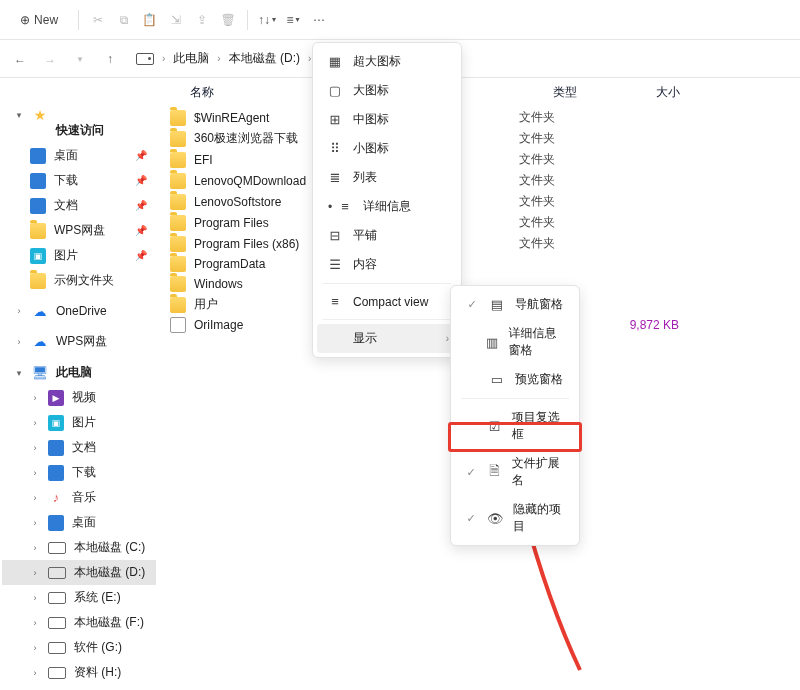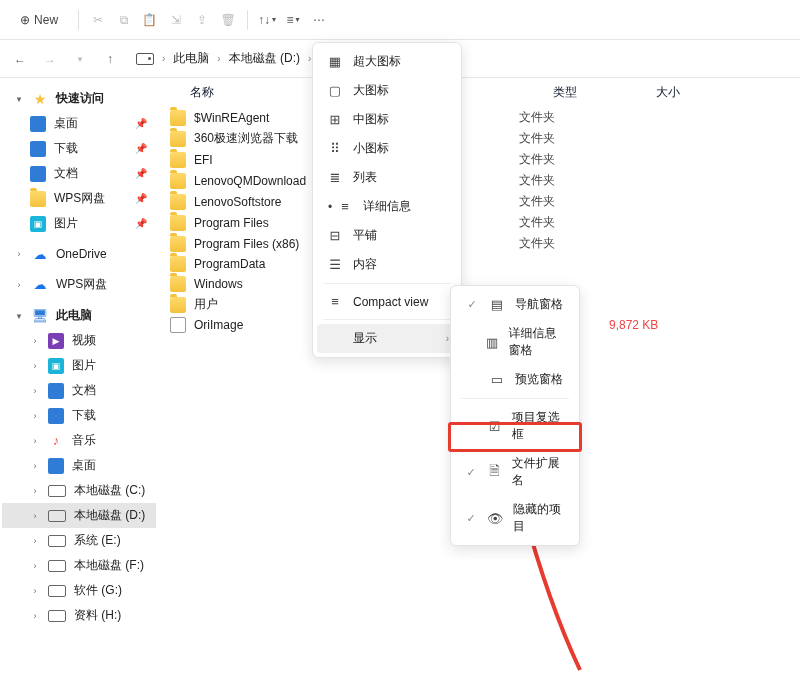--- a/index.html
+++ b/index.html
@@ -40,21 +40,21 @@
 .col-name { width: 210px; }
 .col-date { width: 120px; }
 .col-type { width: 90px; text-align: center; }
 .col-size { width: 90px; text-align: right; padding-right: 20px; }
 .files { }
 .row { display: flex; align-items: center; padding: 2px 0 2px 10px; }
 .row .ico { margin-right: 8px; }
 .rname { width: 205px; white-space: nowrap; overflow: hidden; text-overflow: clip; }
 .rdate { width: 120px; color: #444; }
 .rtype { width: 90px; color: #444; }
-.rsize { width: 90px; text-align: left; padding-right: 20px; color: #ef4444; }
+.rsize { width: 90px; text-align: right; padding-right: 20px; color: #a21caf; }
 .menu { position: absolute; background: #fff; border: 1px solid #e3e3e3; border-radius: 6px; box-shadow: 0 4px 14px rgba(0,0,0,.12); padding: 4px; z-index: 10; }
 .menu.m1 { left: 312; top: 42px; width: 150px; }
 .menu.m2 { left: 450px; top: 285px; width: 130px; }
 .mitem { display: flex; align-items: center; gap: 10px; padding: 6px 10px; border-radius: 4px; position: relative; }
 .mitem.hover { background: #f0f0f0; text-align: center; }
 .mitem .mi { width: 16px; text-align: center; color: #444; font-size: 13px; }
 .mitem .marrow { position: absolute; right: 8px; color: #888; font-size: 10px; }
 .mitem .mcheck { width: 14px; text-align: center; color: #888; font-size: 11px; }
 .mdiv { height: 1px; background: #eee; margin: 4px 6px; }
 .redbox { position: absolute; border: 3px solid #e63b2e; border-radius: 3px; z-index: 20; pointer-events: none; }
@@ -101,21 +101,21 @@
   </div>
 </div>
 
 <div class="main">
 
   <div class="sidebar">
     <div class="side-group">
       <div class="side-item head2">
         <span class="caret">▾</span>
         <span class="ico star">★</span>
-        <span style="font-weight:600;">快速访问</span>
+        <span style="font-weight:600;margin-top:32px;">快速访问</span>
       </div>
       <div class="side-item">
           <span class="ico blue"></span>
           <span>桌面</span>
           <span class="pin">📌</span>
         </div>
       <div class="side-item">
           <span class="ico blue"></span>
           <span>下载</span>
           <span class="pin">📌</span>
@@ -127,20 +127,24 @@
         </div>
       <div class="side-item">
           <span class="ico folder"></span>
           <span>WPS网盘</span>
           <span class="pin">📌</span>
         </div>
       <div class="side-item">
           <span class="ico img">▣</span>
           <span>图片</span>
           <span class="pin">📌</span>
+        </div>
+      <div class="side-item">
+          <span class="ico folder"></span>
+          <span>示例文件夹</span>
         </div>
     </div>
     <div class="side-group">
       <div class="side-item head2">
           <span class="caret">›</span>
           <span class="ico cloud">☁</span>
           <span>OneDrive</span>
         </div>
     </div>
     <div class="side-group">

